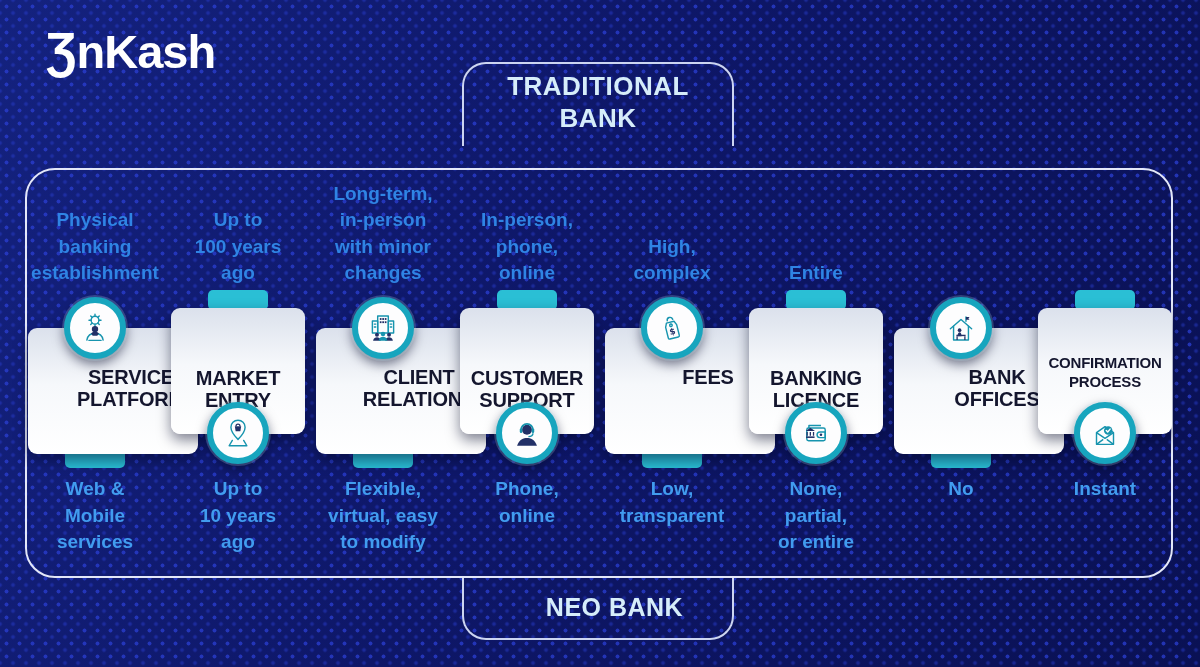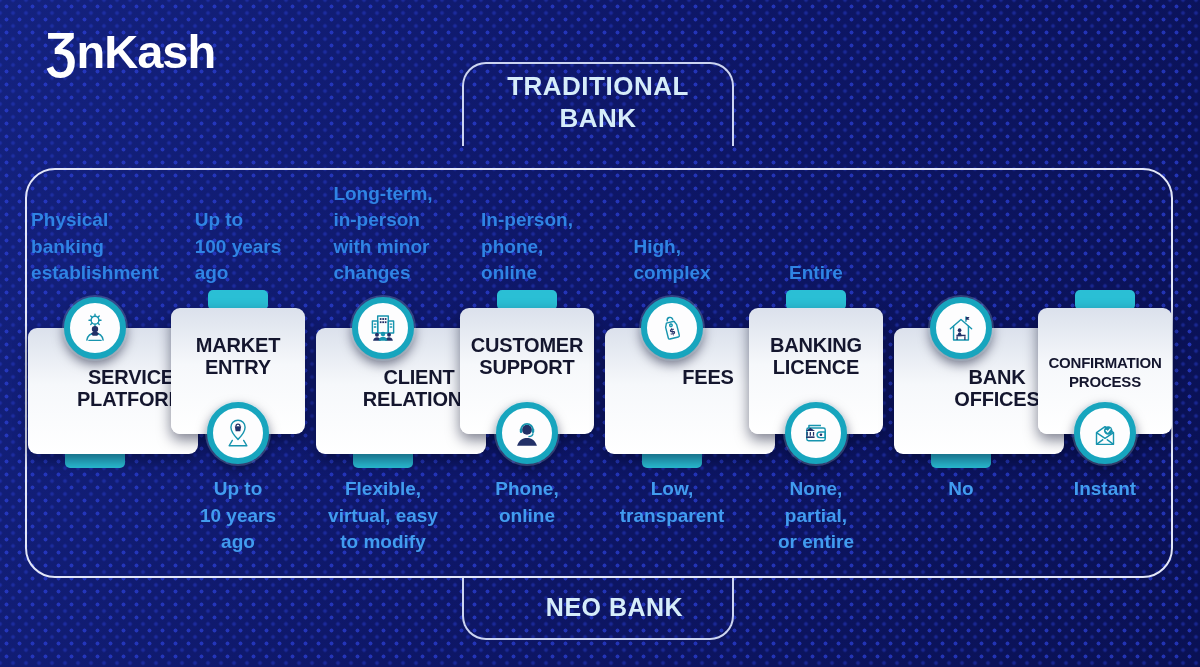--- a/index.html
+++ b/index.html
@@ -29,35 +29,35 @@
   .neo-box{top:578px;height:62px;border-top:none;border-radius:0 0 24px 24px;
          font-size:25px;padding-left:33px;}
 
   .column{position:absolute;top:0;height:667px;width:170px;}
   .c1{left:10px}.c2{left:153px}.c3{left:298px}.c4{left:442px}
   .c5{left:587px}.c6{left:731px}.c7{left:876px}.c8{left:1020px}
 
   .top-text{position:absolute;top:175px;left:0;right:0;height:112px;
             display:flex;align-items:flex-end;justify-content:center;
             color:#2f84e4;font-weight:700;font-size:19px;line-height:1.4;
-            text-align:left;white-space:pre-line;}
+            text-align:center;white-space:pre-line;}
   .bottom-text{position:absolute;top:476px;left:0;right:0;
             color:#419cef;font-weight:700;font-size:19px;line-height:1.4;
             text-align:center;white-space:pre-line;}
 
   .card{position:absolute;left:calc(50% - 67px);width:134px;height:126px;
         background:linear-gradient(180deg,#dbe1ec 0%,#f6f8fb 45%,#ffffff 100%);
         border-radius:9px;z-index:2;box-shadow:0 6px 14px rgba(3,7,38,0.5);
         display:flex;justify-content:center;}
   .odd .card{top:328px;padding-left:36px;}
   .even .card{top:308px;}
   .card-title{color:#14162e;font-weight:700;font-size:20px;line-height:1.12;
         text-align:center;white-space:pre-line;letter-spacing:-0.2px;}
   .odd .card-title{margin-top:38px;}
-  .even .card-title{margin-top:26px;}
+  .even .card-title{margin-top:59px;}
   .c8 .card-title{font-size:15px;line-height:1.25;margin-top:46px;}
 
   .tab{position:absolute;left:calc(50% - 30px);width:60px;height:20px;
        background:#2abfd5;border-radius:5px;z-index:1;}
   .odd .tab{top:448px;}
   .even .tab{top:290px;}
 
   .icon-circle{position:absolute;left:calc(50% - 31px);width:50px;height:50px;
        background:#fdfdfe;border:6px solid #17a5be;border-radius:50%;z-index:3;
        display:flex;align-items:center;justify-content:center;
@@ -100,20 +100,23 @@
         <g fill="none" stroke="#1794ae" stroke-width="2" stroke-linecap="round" stroke-linejoin="round">
           <circle cx="24" cy="13" r="5.5"></circle>
           <path d="M24 4.5v3M24 18.5v3M15.5 13h3M29.5 13h3M18 7l2 2M30 19l-2-2M30 7l-2 2M18 19l2-2"></path>
           <path d="M12.5 41c1.5-7.5 7.5-9.5 11.5-9.5s10 2 11.5 9.5"></path>
           <path d="M15.5 41.5h17"></path>
         </g>
         <circle cx="24" cy="25.5" r="4.5" fill="#223067"></circle>
         <path d="M18.5 31.5c1.8-1.4 3.6-2.1 5.5-2.1s3.7 .7 5.5 2.1l-2.2 3.6h-6.6z" fill="#223067"></path>
       </svg>
     </div>
+    <div class="bottom-text">Web &amp;
+Mobile
+services</div>
   </div>
 
   <div class="column c2 even">
     <div class="top-text">Up to
 100 years
 ago</div>
     <div class="tab"></div>
     <div class="card">
       <div class="card-title">MARKET
 ENTRY</div>

